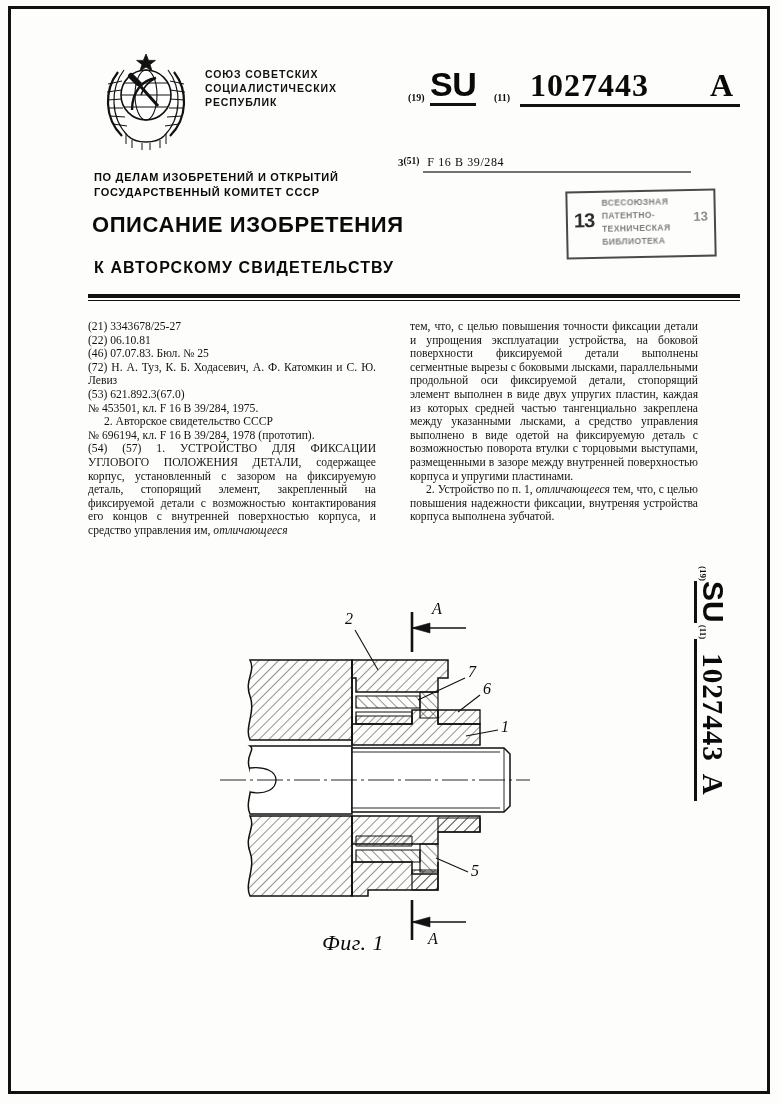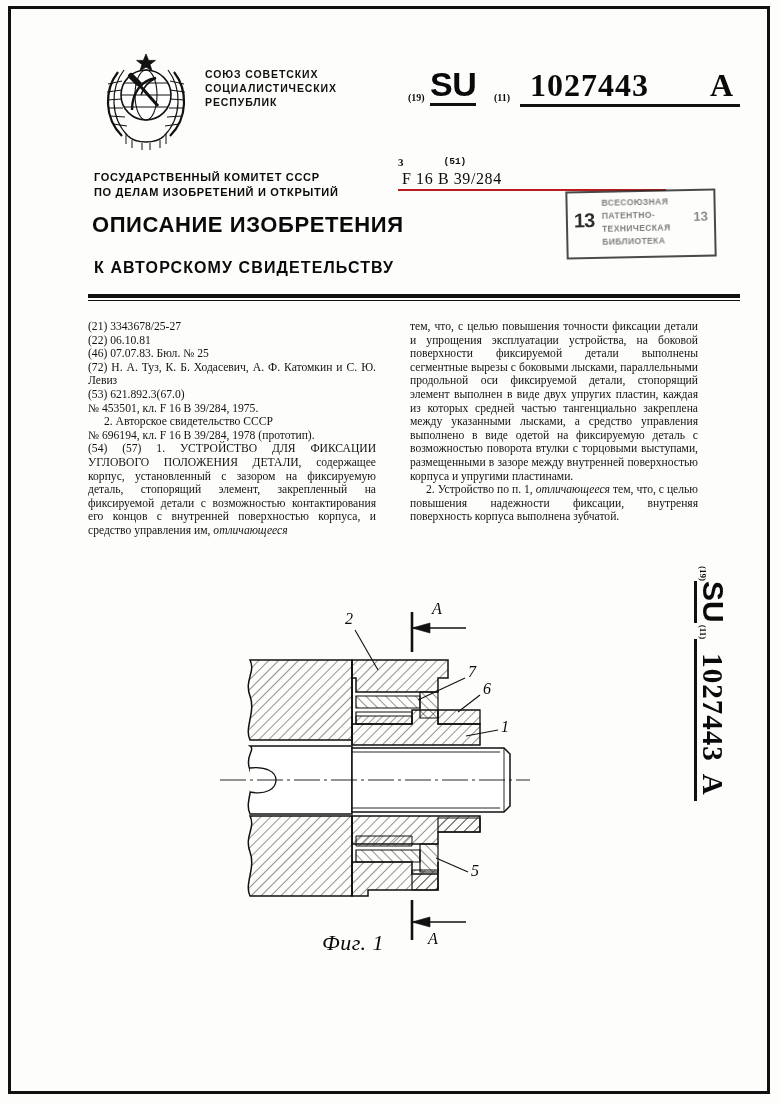--- a/index.html
+++ b/index.html
@@ -96,35 +96,34 @@
     padding: 0 6px 0 10px;
     box-sizing: border-box;
   }
 
   .ipcline {
     position: absolute;
     left: 398px; top: 148px;
     width: 340px;
   }
   .ipc-code51 {
-    font-family: Liberation Mono, monospace;
+    font-family: Liberation Serif, serif;
     font-size: 9.5px; font-weight: bold;
     vertical-align: 2px;
-    padding-left: 40px;
   }
   .ipc-3 {
     font-family: "Liberation Serif", serif;
     font-size: 11px; font-weight: bold;
   }
   .ipc-value {
     display: inline-block;
     font-family: "Liberation Serif", serif;
-    font-size: 16px;
+    font-size: 12px;
     letter-spacing: 0.6px;
-    border-bottom: 2px solid #b91c1c;
+    border-bottom: 2px solid #737373;
     padding: 0 4px 1px 4px;
     min-width: 260px;
   }
 
   .committee {
     position: absolute;
     left: 94px; top: 166px;
     font-family: "Liberation Sans", sans-serif;
     font-size: 11px;
     font-weight: bold;
@@ -327,22 +326,22 @@
         <span>A</span>
       </span>
     </div>
 
     <div class="ipcline">
       <span class="ipc-3">3</span><span class="ipc-code51">(51)</span>
       <span class="ipc-value">F 16 B 39/284</span>
     </div>
 
     <div class="committee">
+      <div>ПО ДЕЛАМ ИЗОБРЕТЕНИЙ И ОТКРЫТИЙ</div>
       <div>ГОСУДАРСТВЕННЫЙ КОМИТЕТ СССР</div>
-      <div>ПО ДЕЛАМ ИЗОБРЕТЕНИЙ И ОТКРЫТИЙ</div>
     </div>
 
     <div class="maintitle">ОПИСАНИЕ ИЗОБРЕТЕНИЯ</div>
     <div class="subtitle">К АВТОРСКОМУ СВИДЕТЕЛЬСТВУ</div>
 
     <div class="stamp">
       <div class="sno">13</div>
       <div class="stext">
         <div>ВСЕСОЮЗНАЯ</div>
         <div>ПАТЕНТНО-</div>
@@ -371,21 +370,21 @@
       <span>содержащее корпус, установленный с зазором на фиксируемую деталь, стопорящий элемент, закрепленный на фиксируемой детали с возможностью контактирования его концов с внутренней поверхностью корпуса, и средство управления им,</span>
       <span class="ital">отличающееся</span>
     </p>
   </div>
 
   <div class="col" id="col-right">
     <p>тем, что, с целью повышения точности фиксации детали и упрощения эксплуатации устройства, на боковой поверхности фиксируемой детали выполнены сегментные вырезы с боковыми лысками, параллельными продольной оси фиксируемой детали, стопорящий элемент выполнен в виде двух упругих пластин, каждая из которых средней частью тангенциально закреплена между указанными лысками, а средство управления выполнено в виде одетой на фиксируемую деталь с возможностью поворота втулки с торцовыми выступами, размещенными в зазоре между внутренней поверхностью корпуса и упругими пластинами.</p>
     <p class="indent">
       <span>2. Устройство по п. 1,</span>
       <span class="ital">отличающееся</span>
-      <span>тем, что, с целью повышения надежности фиксации, внутреняя поверхность корпуса выполнена зубчатой.</span>
+      <span>тем, что, с целью повышения надежности фиксации, внутреняя устройства корпуса выполнена зубчатой.</span>
     </p>
   </div>
 
   <div class="vert-number">
     <div class="vert-inner">
       <span class="v19">(19)</span>
       <span class="vsu">SU</span>
       <span class="v11">(11)</span>
       <span class="vnum">1027443</span>
       <span class="vA">A</span>

